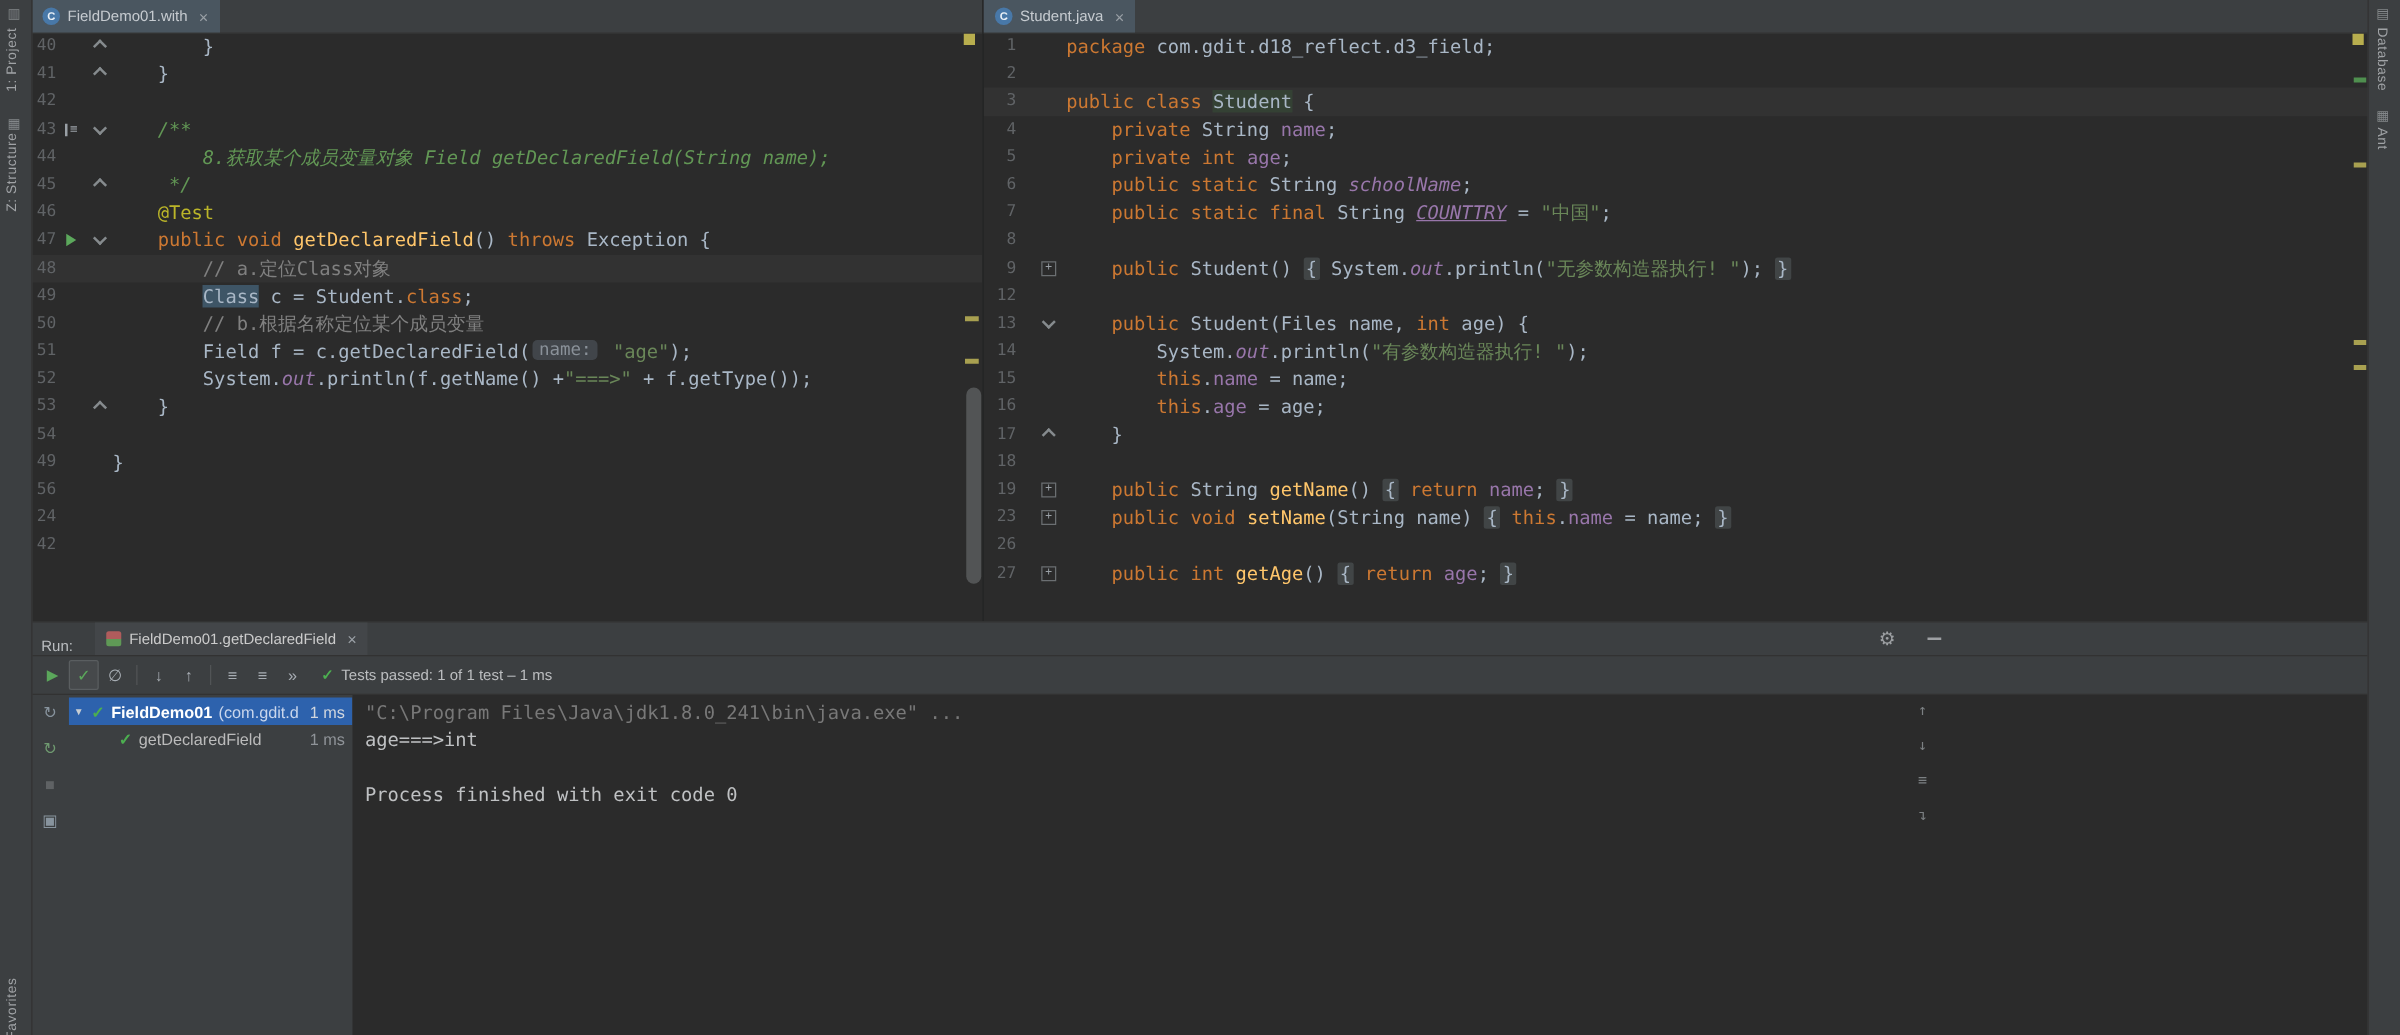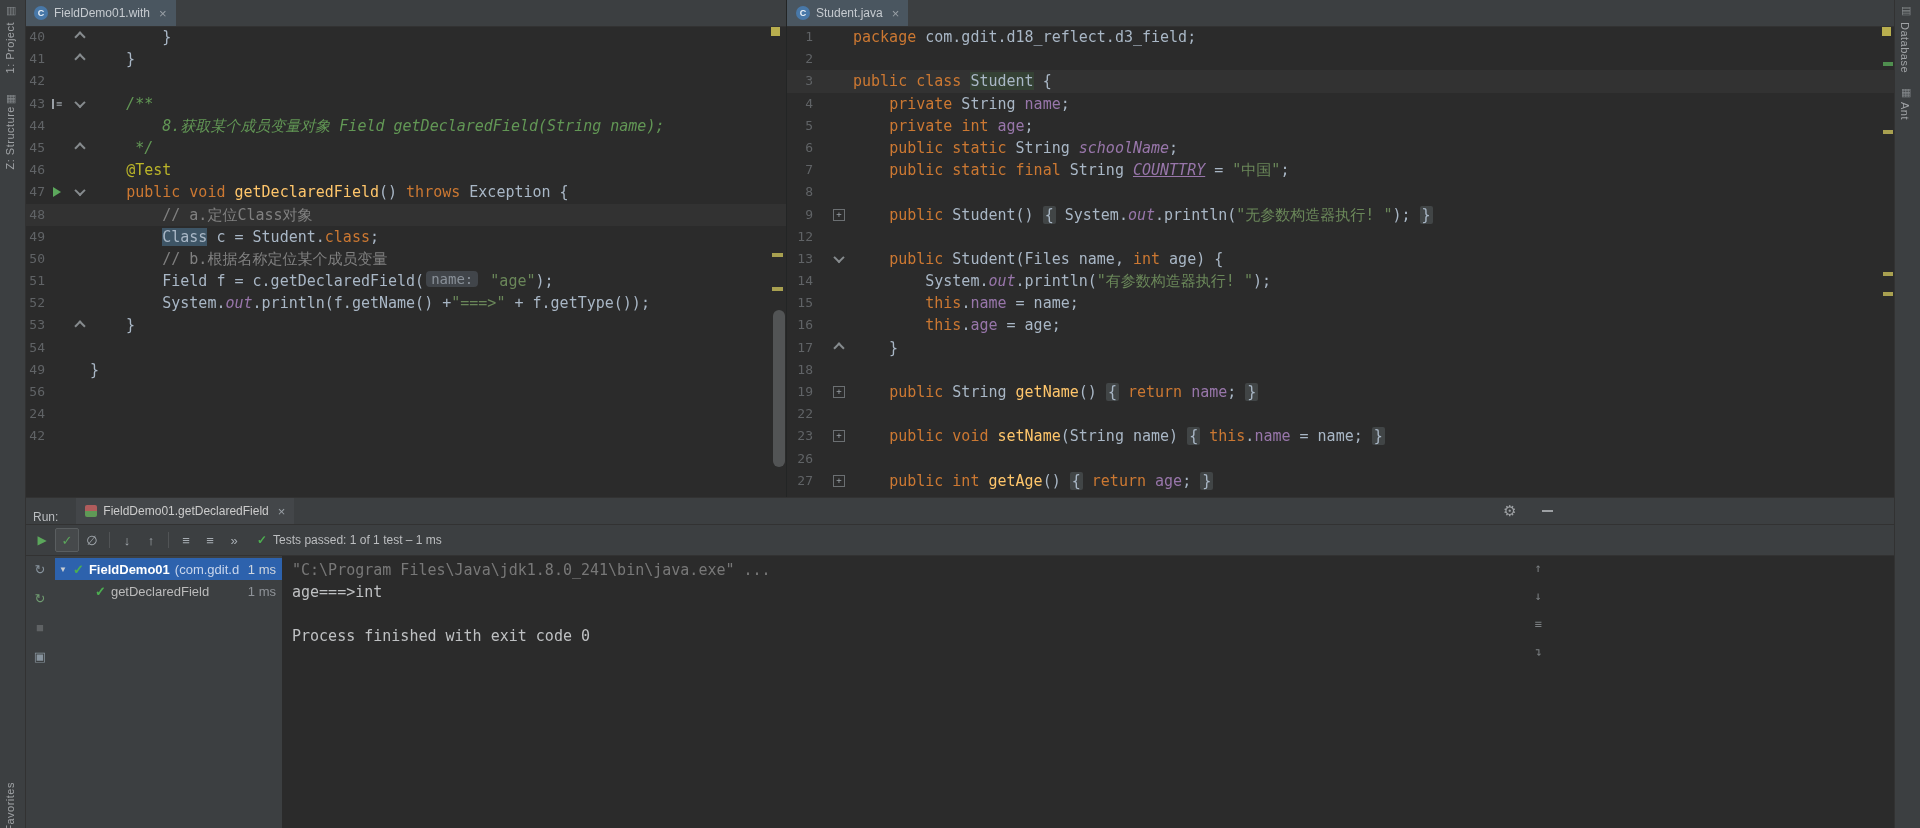--- a/index.html
+++ b/index.html
@@ -173,21 +173,20 @@
         <div class="erow"><span class="ln">8</span><span class="gic"></span><span class="gfold"></span><span class="codeln"></span></div>
         <div class="erow"><span class="ln">9</span><span class="gic"></span><span class="gfold"><i class="pbox">+</i></span><span class="codeln"><span class="tk-pln">    </span><span class="tk-kw">public</span><span class="tk-pln"> Student() </span><span class="tk-fold">{</span><span class="tk-pln"> System.</span><span class="tk-fldi">out</span><span class="tk-pln">.println(</span><span class="tk-str">"无参数构造器执行! "</span><span class="tk-pln">); </span><span class="tk-fold">}</span></span></div>
         <div class="erow"><span class="ln">12</span><span class="gic"></span><span class="gfold"></span><span class="codeln"></span></div>
         <div class="erow"><span class="ln">13</span><span class="gic"></span><span class="gfold"><i class="chev down"></i></span><span class="codeln"><span class="tk-pln">    </span><span class="tk-kw">public</span><span class="tk-pln"> Student(Files name, </span><span class="tk-kw">int</span><span class="tk-pln"> age) {</span></span></div>
         <div class="erow"><span class="ln">14</span><span class="gic"></span><span class="gfold"></span><span class="codeln"><span class="tk-pln">        System.</span><span class="tk-fldi">out</span><span class="tk-pln">.println(</span><span class="tk-str">"有参数构造器执行! "</span><span class="tk-pln">);</span></span></div>
         <div class="erow"><span class="ln">15</span><span class="gic"></span><span class="gfold"></span><span class="codeln"><span class="tk-pln">        </span><span class="tk-kw">this</span><span class="tk-pln">.</span><span class="tk-fld">name</span><span class="tk-pln"> = name;</span></span></div>
         <div class="erow"><span class="ln">16</span><span class="gic"></span><span class="gfold"></span><span class="codeln"><span class="tk-pln">        </span><span class="tk-kw">this</span><span class="tk-pln">.</span><span class="tk-fld">age</span><span class="tk-pln"> = age;</span></span></div>
         <div class="erow"><span class="ln">17</span><span class="gic"></span><span class="gfold"><i class="chev up"></i></span><span class="codeln"><span class="tk-pln">    }</span></span></div>
         <div class="erow"><span class="ln">18</span><span class="gic"></span><span class="gfold"></span><span class="codeln"></span></div>
         <div class="erow"><span class="ln">19</span><span class="gic"></span><span class="gfold"><i class="pbox">+</i></span><span class="codeln"><span class="tk-pln">    </span><span class="tk-kw">public</span><span class="tk-pln"> String </span><span class="tk-mth">getName</span><span class="tk-pln">() </span><span class="tk-fold">{</span><span class="tk-pln"> </span><span class="tk-kw">return</span><span class="tk-pln"> </span><span class="tk-fld">name</span><span class="tk-pln">; </span><span class="tk-fold">}</span></span></div>
-        <div class="erow"><span class="ln">22</span><span class="gic"></span><span class="gfold"></span><span class="codeln"></span></div>
         <div class="erow"><span class="ln">23</span><span class="gic"></span><span class="gfold"><i class="pbox">+</i></span><span class="codeln"><span class="tk-pln">    </span><span class="tk-kw">public</span><span class="tk-pln"> </span><span class="tk-kw">void</span><span class="tk-pln"> </span><span class="tk-mth">setName</span><span class="tk-pln">(String name) </span><span class="tk-fold">{</span><span class="tk-pln"> </span><span class="tk-kw">this</span><span class="tk-pln">.</span><span class="tk-fld">name</span><span class="tk-pln"> = name; </span><span class="tk-fold">}</span></span></div>
         <div class="erow"><span class="ln">26</span><span class="gic"></span><span class="gfold"></span><span class="codeln"></span></div>
         <div class="erow"><span class="ln">27</span><span class="gic"></span><span class="gfold"><i class="pbox">+</i></span><span class="codeln"><span class="tk-pln">    </span><span class="tk-kw">public</span><span class="tk-pln"> </span><span class="tk-kw">int</span><span class="tk-pln"> </span><span class="tk-mth">getAge</span><span class="tk-pln">() </span><span class="tk-fold">{</span><span class="tk-pln"> </span><span class="tk-kw">return</span><span class="tk-pln"> </span><span class="tk-fld">age</span><span class="tk-pln">; </span><span class="tk-fold">}</span></span></div>
       </div>
     <i class="mark" style="right:5px;top:27px;width:9px;height:9px;background:#b8ae4e;"></i>
     <i class="mark" style="right:3px;top:62px;width:10px;height:4px;background:#4f8f4f;"></i>
     <i class="mark" style="right:3px;top:130px;width:10px;height:4px;background:#a8a050;"></i>
     <i class="mark" style="right:3px;top:272px;width:10px;height:4px;background:#a8a050;"></i>
     <i class="mark" style="right:3px;top:292px;width:10px;height:4px;background:#a8a050;"></i>
   </div>

